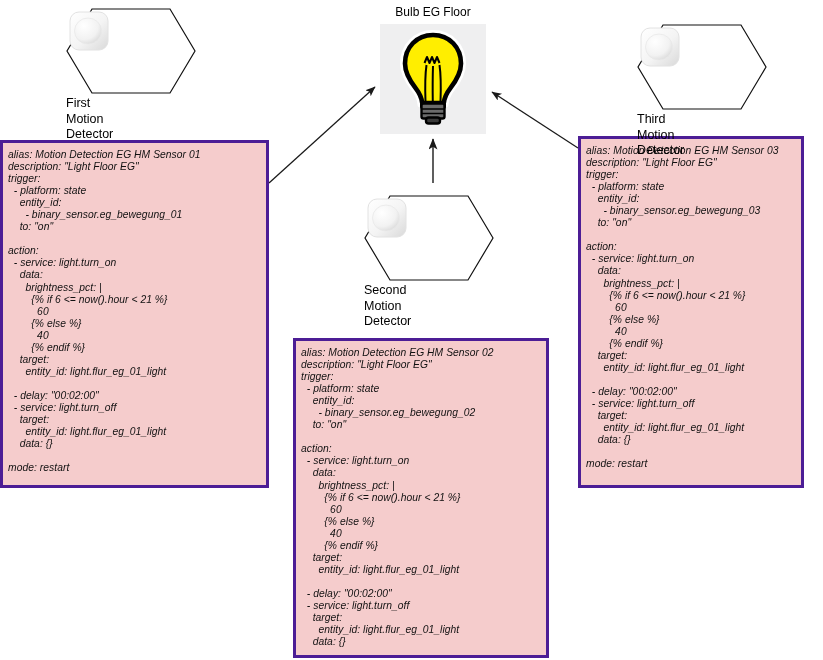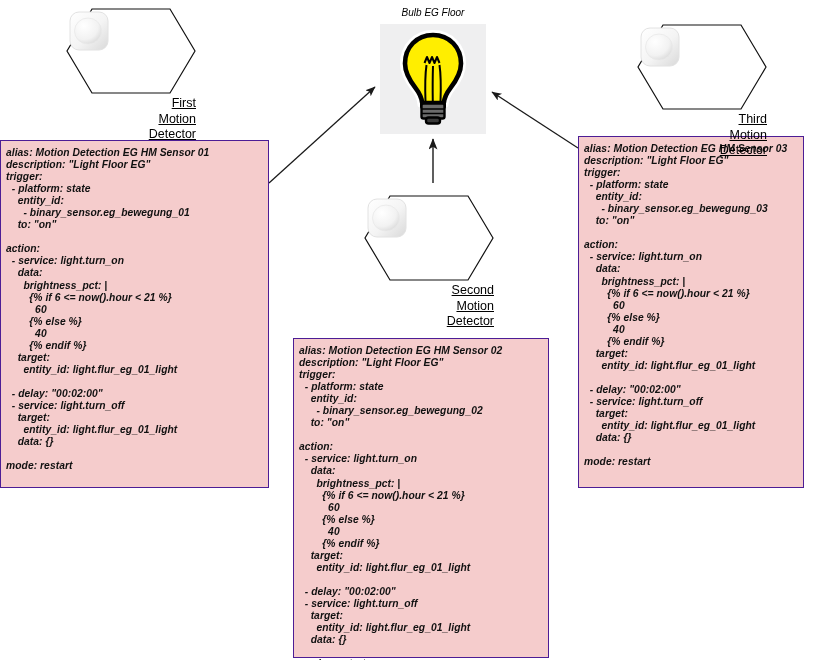--- a/index.html
+++ b/index.html
@@ -48,65 +48,62 @@
     left: 0; top: 0;
   }
   .sensor-icon {
     position: absolute;
     left: 44px;
     top: 19px;
     width: 46px;
     height: 46px;
   }
   .hex-label {
-    text-align: right;
+    text-align: left;
     font-size: 12.5px;
     color: #000;
     line-height: 15.5px;
     margin-top: 2px;
     white-space: pre-line;
-    text-decoration: underline;
   }
 
   
   .bulb-node {
     position: absolute;
     z-index: 3;
   }
   .bulb-title {
     text-align: center;
-    font-size: 10px;
+    font-size: 12px;
     color: #000;
     line-height: 15px;
     margin-bottom: 4px;
-    font-style: italic;
   }
   .bulb-box {
     width: 106px;
     height: 110px;
     background: #efeff0;
     position: relative;
     margin: 0 auto;
   }
   .bulb-box svg {
     position: absolute;
     left: 50%;
     top: 50%;
     transform: translate(-50%, -50%);
   }
 
   
   .note {
     position: absolute;
     background: #f5cccc;
-    border: 1px solid #4c1d95;
+    border: 3px solid #4c1d95;
     box-sizing: border-box;
     z-index: 2;
     padding: 6px 5px 6px 5px;
-    font-weight: bold;
   }
   .note pre {
     margin: 0;
     font-family: "Liberation Sans", sans-serif;
     font-style: italic;
     font-size: 10.3px;
     line-height: 12.05px;
     color: #111111;
     white-space: pre;
     letter-spacing: 0.05px;

